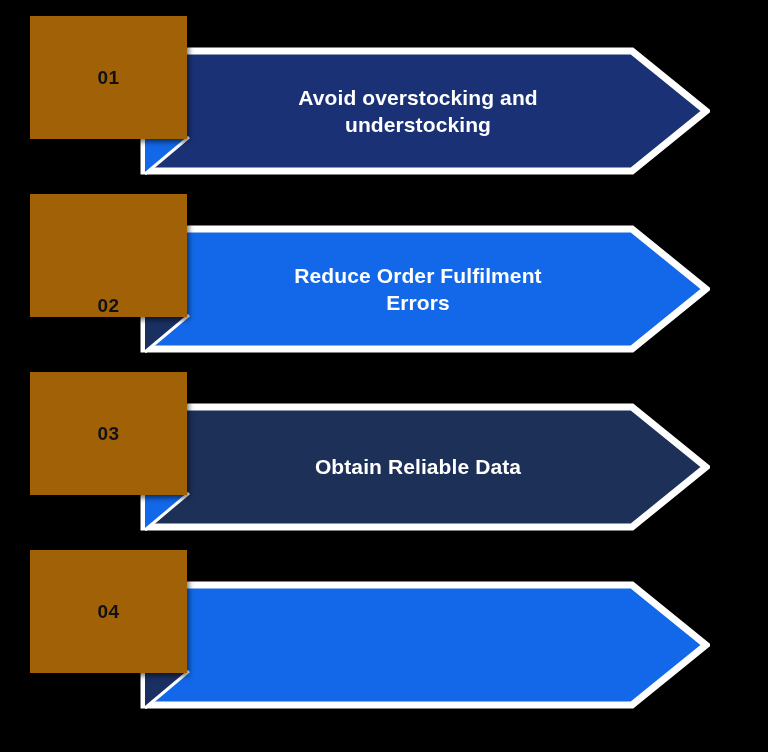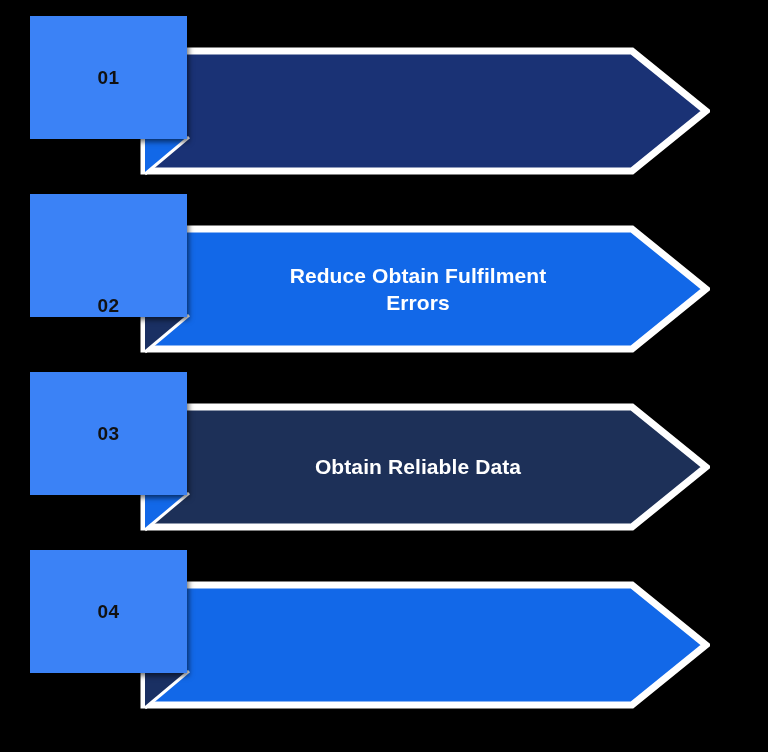--- a/index.html
+++ b/index.html
@@ -49,21 +49,21 @@
     white-space: pre-line;
     display: flex;
     align-items: center;
     justify-content: center;
     pointer-events: none;
   }
 
   
   .num-card {
     position: absolute;
-    background: #3b82f6;
+    background: #a16207;
     box-shadow: 2px 3px 5px rgba(0,0,0,0.55);
     display: flex;
     align-items: center;
     justify-content: center;
   }
   .num-card-text {
     color: #111111;
     font-weight: bold;
     font-size: 19px;
     letter-spacing: 0.5px;
@@ -92,20 +92,22 @@
       <svg width="50" height="40" viewBox="0 0 50 40">
         <polygon points="3,2 3,38 46,2" fill="#1268e8"></polygon>
         <polyline points="3,38 47,1" fill="none" stroke="#ffffff" stroke-width="3"></polyline>
       </svg>
     </div>
 
     <div class="num-card" style="left:30px; top:0px; width:157px; height:123px;">
       <span class="num-card-text">01</span>
     </div>
 
+    <div class="band-label" style="left:198px; top:31px; width:440px; height:128px;">Avoid overstocking and
+understocking</div>
   </div>
 
   <div class="step-row" style="top:194px; height:160px;">
 
     <div class="arrow-band" style="left:140px; top:31px; width:570px; height:128px;">
       <svg width="570" height="128" viewBox="0 0 570 128">
         <polygon points="4,4 492,4 566,64 492,124 4,124" fill="#1268e8" stroke="#ffffff" stroke-width="7" stroke-linejoin="miter"></polygon>
       </svg>
     </div>
 
@@ -113,21 +115,21 @@
       <svg width="50" height="40" viewBox="0 0 50 40">
         <polygon points="3,2 3,38 46,2" fill="#1a3063"></polygon>
         <polyline points="3,38 47,1" fill="none" stroke="#ffffff" stroke-width="3"></polyline>
       </svg>
     </div>
 
     <div class="num-card" style="left:30px; top:0px; width:157px; height:123px;align-items:flex-end;">
       <span class="num-card-text">02</span>
     </div>
 
-    <div class="band-label" style="left:198px; top:31px; width:440px; height:128px;">Reduce Obtain Fulfilment
+    <div class="band-label" style="left:198px; top:31px; width:440px; height:128px;">Reduce Order Fulfilment
 Errors</div>
   </div>
 
   <div class="step-row" style="top:372px; height:160px;">
 
     <div class="arrow-band" style="left:140px; top:31px; width:570px; height:128px;">
       <svg width="570" height="128" viewBox="0 0 570 128">
         <polygon points="4,4 492,4 566,64 492,124 4,124" fill="#1d3058" stroke="#ffffff" stroke-width="7" stroke-linejoin="miter"></polygon>
       </svg>
     </div>

